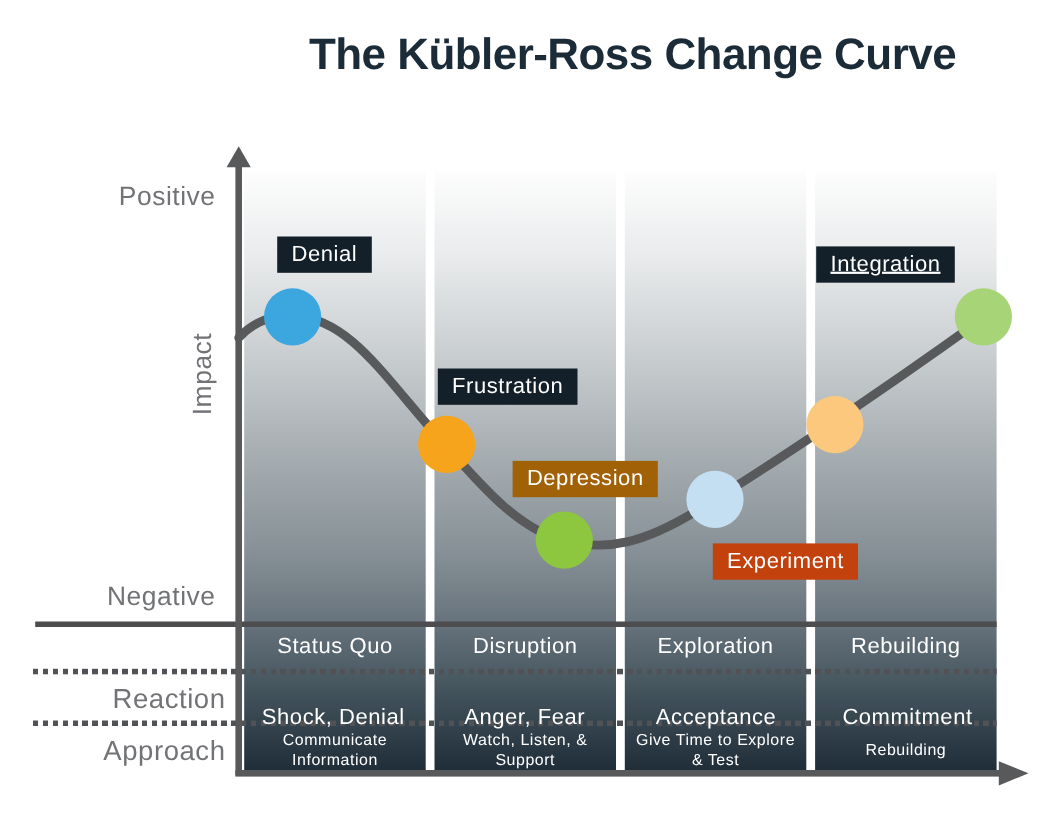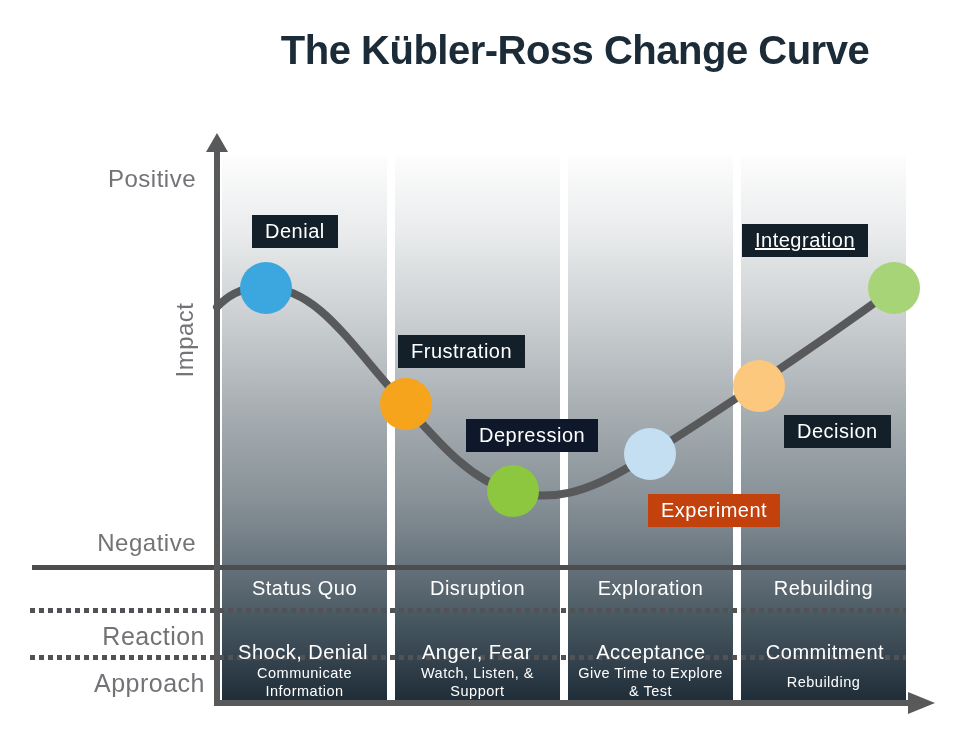--- a/index.html
+++ b/index.html
@@ -121,21 +121,20 @@
              C 552 501, 585 494, 634 464
              C 688 431, 790 364, 894 289" fill="none" stroke="#58595B" stroke-width="8" stroke-linecap="round"></path>
   </svg>
 
   <div id="milestones">
       <div class="dot" style="left: 240px; top: 262px; background: rgb(59, 167, 222);"></div>
       <div class="m-label" style="left: 252px; top: 215px; background: rgb(19, 32, 41);">Denial</div>
       <div class="dot" style="left: 380px; top: 378px; background: rgb(247, 164, 29);"></div>
       <div class="m-label" style="left: 398px; top: 335px; background: rgb(19, 32, 41);">Frustration</div>
       <div class="dot" style="left: 487px; top: 465px; background: rgb(141, 198, 63);"></div>
-      <div class="m-label" style="left: 466px; top: 419px; background: #0f172a;">Depression</div>
+      <div class="m-label" style="left: 466px; top: 419px; background: #a16207;">Depression</div>
       <div class="dot" style="left: 624px; top: 428px; background: rgb(197, 223, 242);"></div>
       <div class="m-label" style="left: 648px; top: 494px; background: #c2410c;">Experiment</div>
       <div class="dot" style="left: 733px; top: 360px; background: rgb(251, 200, 125);"></div>
-      <div class="m-label" style="left: 784px; top: 415px; background: rgb(19, 32, 41);">Decision</div>
       <div class="dot" style="left: 868px; top: 262px; background: rgb(168, 212, 120);"></div>
       <div class="m-label" style="left: 742px; top: 224px; background: rgb(19, 32, 41); text-decoration: underline;">Integration</div>
     </div>
 </div>
 
 </body></html>

